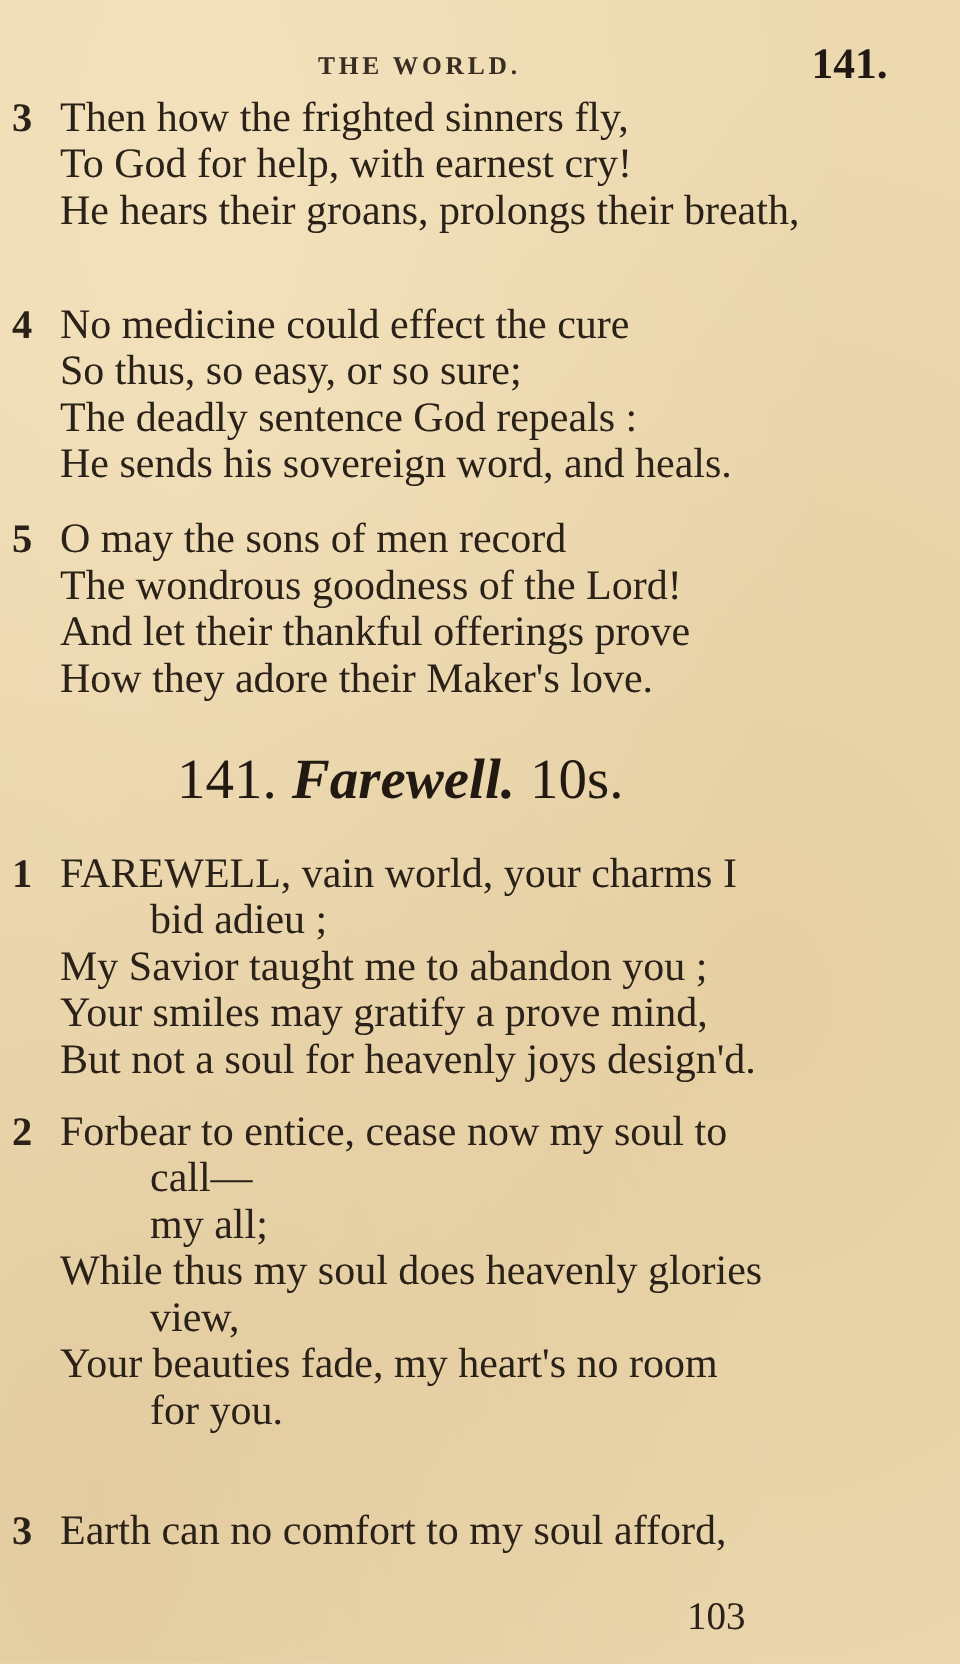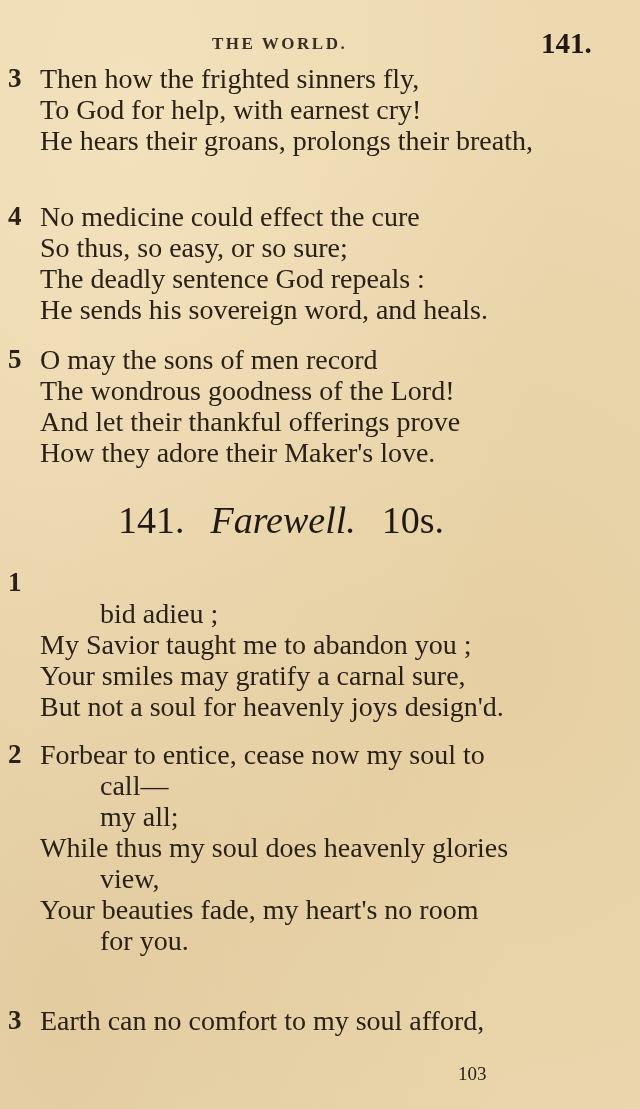--- a/index.html
+++ b/index.html
@@ -33,24 +33,24 @@
     }
     .num {
       position: absolute; left: 8px; top: 0; font-weight: bold; font-size: 27px;
     }
     .text { position: absolute; left: 40px; top: 0; }
     .text.cont { left: 100px; }
     .hymn-title {
       position: absolute; top: 498px; left: 118px;
       font-size: 38px; white-space: nowrap; color: #221a12;
     }
-    .hymn-title .ttl { font-style: italic; font-weight: normal; margin: 0 26px; }
+    .hymn-title .ttl { font-style: italic; font-weight: bold; margin: 0 10px; }
     .signature {
       position: absolute; top: 1063px; left: 458px;
-      font-size: 19px; color: #2a2118;
+      font-size: 26px; color: #2a2118;
     }
   </style>
 </head>
 <body>
 
 <div class="page">
 
   <div class="running-head">
     <span class="running-title">THE WORLD.</span>
     <span class="page-number-top">141.</span>
@@ -101,29 +101,30 @@
       </div>
   </div>
 
   <div class="hymn-title">
     <span>141.</span><span class="ttl">Farewell.</span><span>10s.</span>
   </div>
 
   <div class="stanza" style="top:567px;">
     <div class="line">
         <span class="num">1</span>
+        <span class="text">FAREWELL, vain world, your charms I</span>
       </div>
     <div class="line">
         <span class="text cont">bid adieu ;</span>
       </div>
     <div class="line">
         <span class="text">My Savior taught me to abandon you ;</span>
       </div>
     <div class="line">
-        <span class="text">Your smiles may gratify a carnal sure,</span>
+        <span class="text">Your smiles may gratify a prove mind,</span>
       </div>
     <div class="line">
         <span class="text">But not a soul for heavenly joys design'd.</span>
       </div>
   </div>
 
   <div class="stanza" style="top:739px;">
     <div class="line">
         <span class="num">2</span>
         <span class="text">Forbear to entice, cease now my soul to</span>

